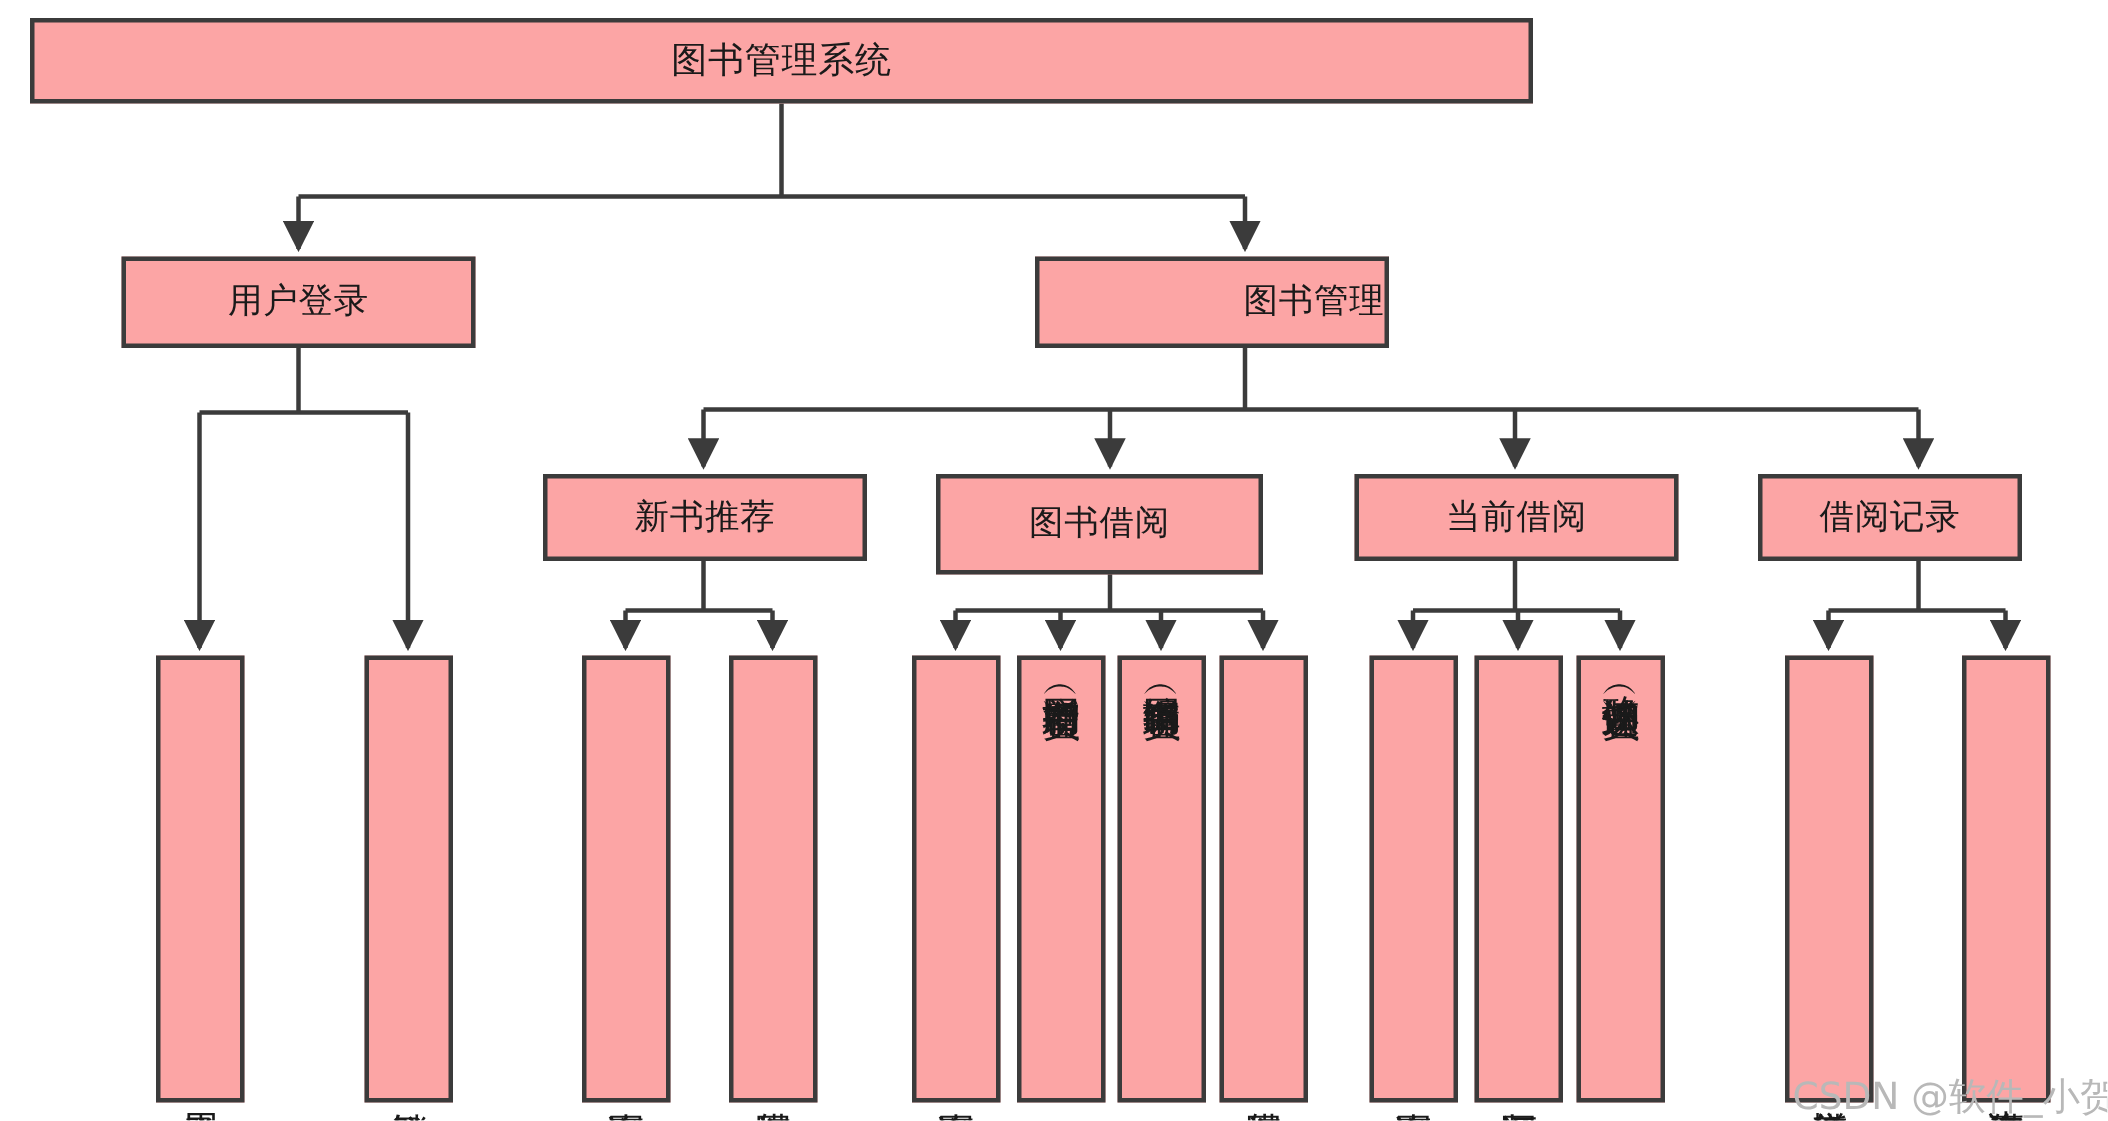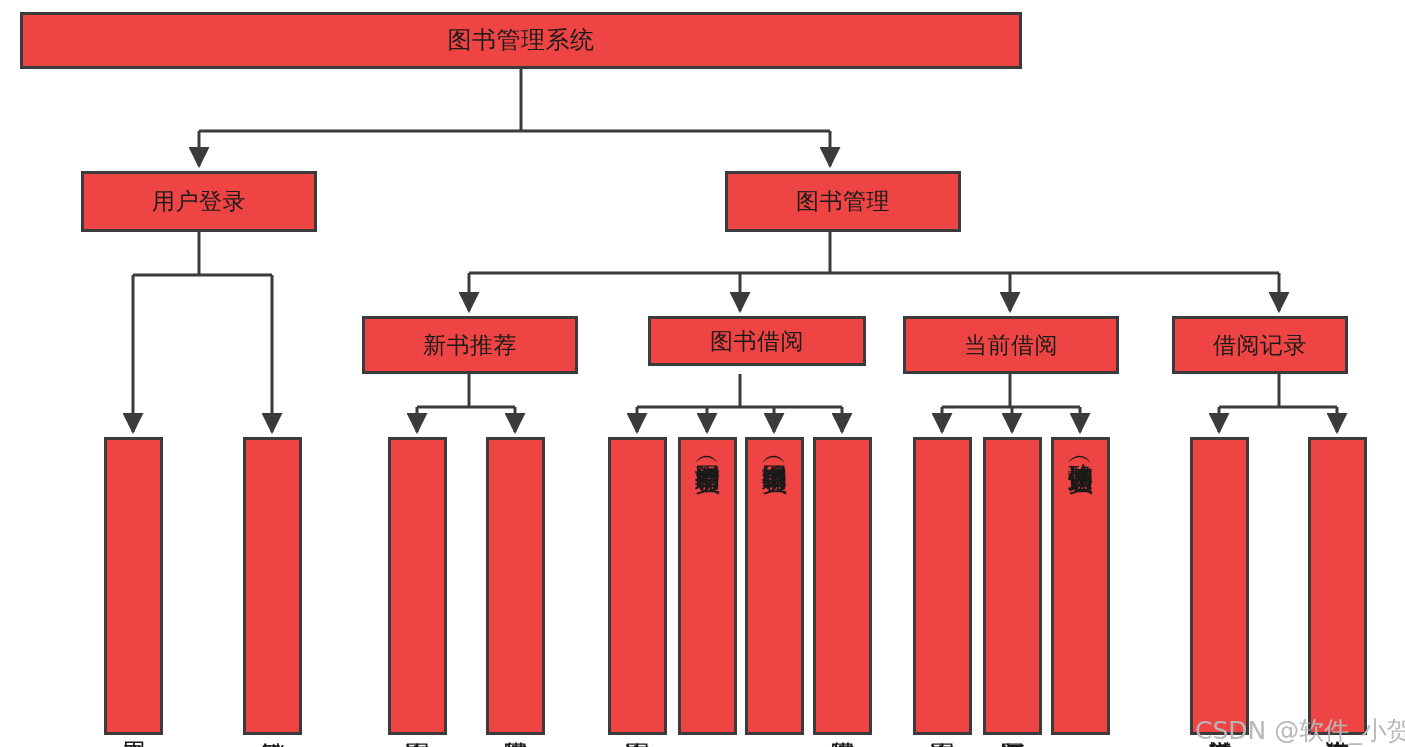--- a/index.html
+++ b/index.html
@@ -22,21 +22,21 @@
     position: absolute;
     left: 0;
     top: 0;
     width: 1405px;
     height: 747px;
   }
   .node {
     position: absolute;
     box-sizing: border-box;
     border: 3px solid #3b3b3b;
-    background: #ef4444;
+    background: #fca5a5;
     display: flex;
     align-items: center;
     justify-content: center;
     z-index: 2;
   }
   .node-label {
     color: #1a1a1a;
     font-size: 23px;
     line-height: 1.15;
     letter-spacing: 0.5px;
@@ -129,28 +129,28 @@
     </g>
   </svg>
 
   <div class="node root" style="left:20px;top:12px;width:1002px;height:57px;">
     <span class="node-label">图书管理系统</span>
   </div>
 
   <div class="node" style="left:81px;top:171px;width:236px;height:61px;">
     <span class="node-label">用户登录</span>
   </div>
-  <div class="node" style="left:725px;top:171px;width:236px;height:61px;">
+  <div class="node" style="left:690px;top:171px;width:236px;height:61px;justify-content:flex-end;">
     <span class="node-label">图书管理</span>
   </div>
 
   <div class="node" style="left:362px;top:316px;width:216px;height:58px;justify-content:center;">
     <span class="node-label">新书推荐</span>
   </div>
-  <div class="node" style="left:648px;top:316px;width:218px;height:50px;">
+  <div class="node" style="left:624px;top:316px;width:218px;height:67px;">
     <span class="node-label">图书借阅</span>
   </div>
   <div class="node" style="left:903px;top:316px;width:216px;height:58px;">
     <span class="node-label">当前借阅</span>
   </div>
   <div class="node" style="left:1172px;top:316px;width:176px;height:58px;">
     <span class="node-label">借阅记录</span>
   </div>
 
   <div class="node vertical" style="left:104px;top:437px;width:59px;height:298px;">

